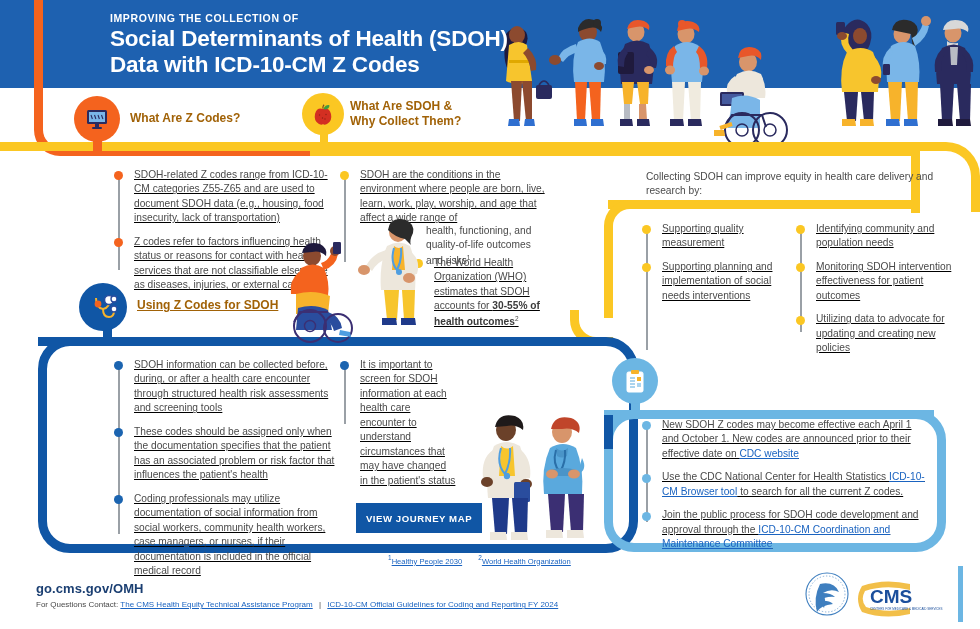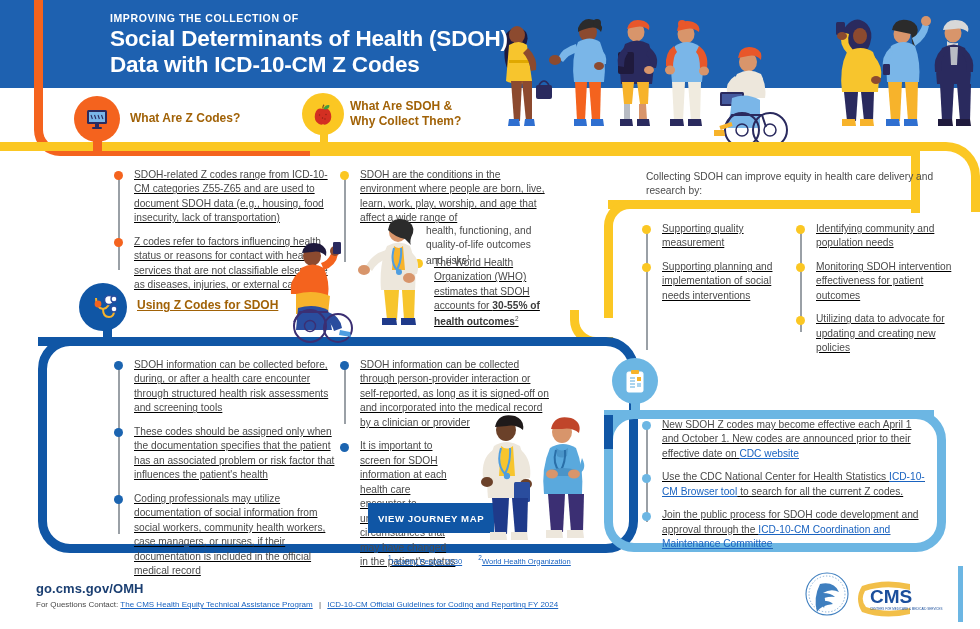--- a/index.html
+++ b/index.html
@@ -168,21 +168,21 @@
 
   .narrow { width: 112px; }
 
   .equity-intro {
     position: absolute; left: 646px; top: 170px; width: 300px;
     font-size: 10.2px; line-height: 1.42; color: #4a4a4a;
   }
 
   
   .journey-btn {
-    position: absolute; left: 368px; top: 503px; width: 126px; height: 30px;
+    position: absolute; left: 356px; top: 503px; width: 126px; height: 30px;
     background: #1056a5; color: #fff; border: none;
     font-family: "Liberation Sans", sans-serif;
     font-size: 9.6px; font-weight: bold; letter-spacing: .55px;
     cursor: pointer; display: flex; align-items: center; justify-content: center;
   }
 
   
   a.lnk { color: #1a63c0; text-decoration: underline; }
 
   
@@ -510,23 +510,20 @@
     <div class="bullet b-blue">
       <p>These codes should be assigned only when the documentation specifies that the patient has an associated problem or risk factor that influences the patient's health</p>
     </div>
     <div class="bullet b-blue">
       <p>Coding professionals may utilize documentation of social information from social workers, community health workers, case managers, or nurses, if their documentation is included in the official medical record</p>
     </div>
   </div>
 
   <div class="col col-u2">
     <div class="col-rail" style="height:62px;"></div>
-    <div class="bullet b-blue">
-      <p>SDOH information can be collected through person-provider interaction or self-reported, as long as it is signed-off on and incorporated into the medical record by a clinician or provider</p>
-    </div>
     <div class="bullet b-blue narrow">
       <p>It is important to screen for SDOH information at each health care encounter to understand circumstances that may have changed in the patient's status</p>
     </div>
   </div>
 
   <button class="journey-btn">VIEW JOURNEY MAP</button>
 
   <svg style="position:absolute;left:468px;top:408px;width:130px;height:142px;" viewBox="0 0 130 142">
 
     <g>

